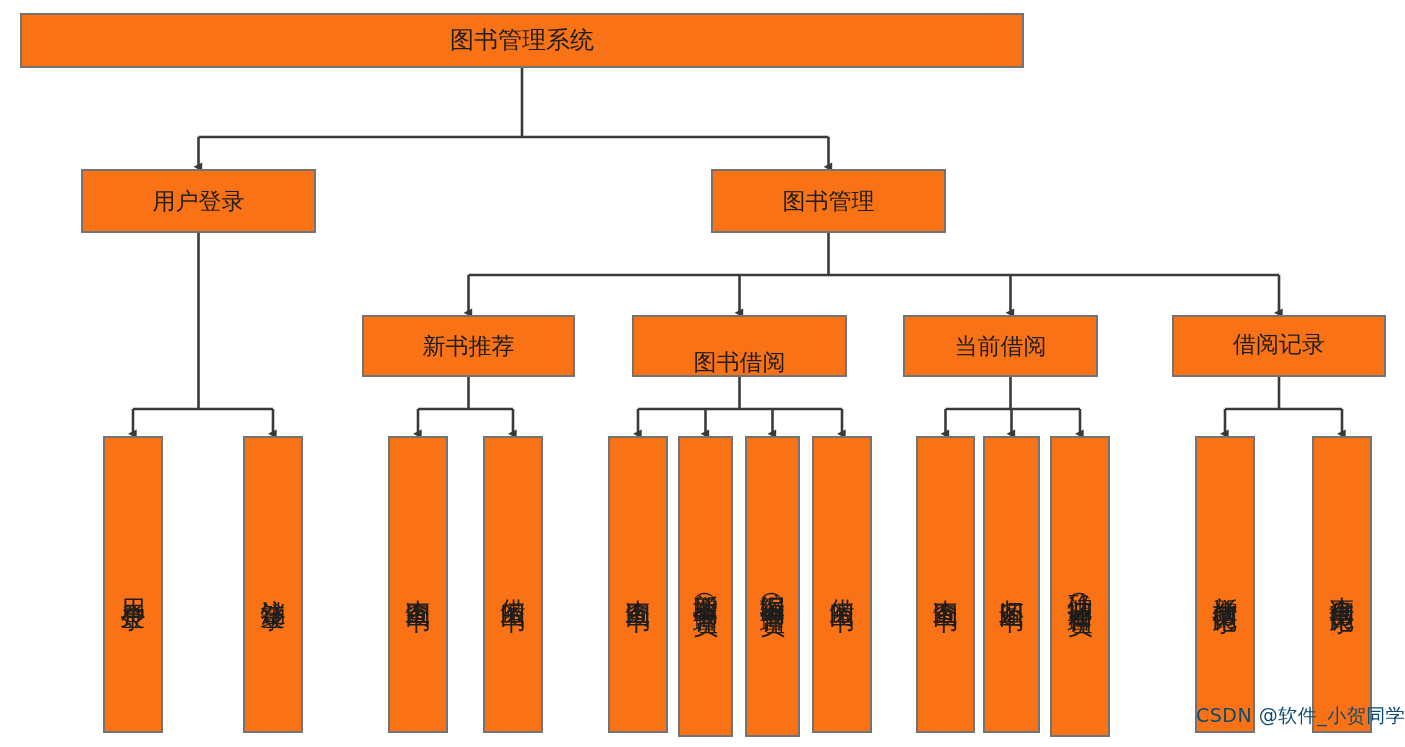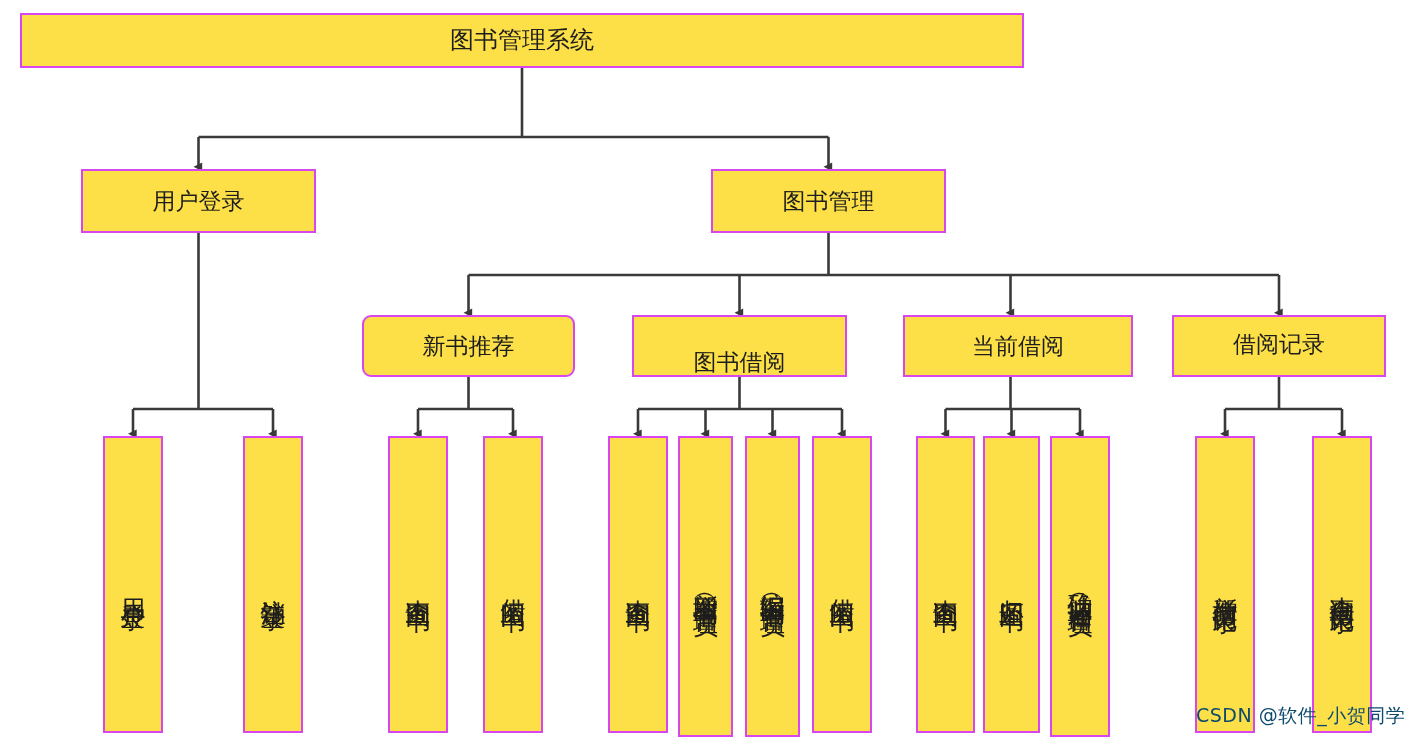--- a/index.html
+++ b/index.html
@@ -5,22 +5,22 @@
   html,body{margin:0;padding:0;background:#ffffff;}
   body{
     font-family:"DejaVu Sans","Liberation Sans",sans-serif;
     width:1405px;height:747px;overflow:hidden;
   }
   #canvas{position:relative;width:1405px;height:747px;background:#fff;}
   svg.layer{position:absolute;left:0;top:0;width:1405px;height:747px;}
   .node{
     position:absolute;
     box-sizing:border-box;
-    background:#fde047;
-    border:2px solid #d946ef;
+    background:#f97316;
+    border:2px solid #737373;
     display:flex;
     align-items:center;
     justify-content:center;
     color:#1d1d1d;
   }
   .node .lbl{
     display:block;
     text-align:center;
     line-height:1.14;
     white-space:pre;
@@ -99,27 +99,27 @@
   <div id="nodes">
       <div class="node root horiz" style="left: 20px; top: 13px; width: 1004px; height: 55px;">
         <span class="lbl">图书管理系统</span>
       </div>
       <div class="node lvl2 horiz" style="left: 81px; top: 169px; width: 235px; height: 64px;">
         <span class="lbl">用户登录</span>
       </div>
       <div class="node lvl2 horiz" style="left: 711px; top: 169px; width: 235px; height: 64px;">
         <span class="lbl">图书管理</span>
       </div>
-      <div class="node lvl3 horiz" style="left: 362px; top: 315px; width: 213px; height: 62px; border-radius: 9px;">
+      <div class="node lvl3 horiz" style="left: 362px; top: 315px; width: 213px; height: 62px;">
         <span class="lbl">新书推荐</span>
       </div>
       <div class="node lvl3 horiz" style="left: 632px; top: 315px; width: 215px; height: 62px; align-items: flex-end;">
         <span class="lbl">图书借阅</span>
       </div>
-      <div class="node lvl3 horiz" style="left: 903px; top: 315px; width: 230px; height: 62px;">
+      <div class="node lvl3 horiz" style="left: 903px; top: 315px; width: 195px; height: 62px;">
         <span class="lbl">当前借阅</span>
       </div>
       <div class="node lvl3 horiz" style="left: 1172px; top: 315px; width: 214px; height: 62px; font-family: Liberation Mono, monospace;">
         <span class="lbl">借阅记录</span>
       </div>
       <div class="node leaf vert" style="left: 103px; top: 436px; width: 60px; height: 297px;">
         <span class="lbl">用户登录</span>
       </div>
       <div class="node leaf vert" style="left: 243px; top: 436px; width: 60px; height: 297px;">
         <span class="lbl">注销登录</span>

